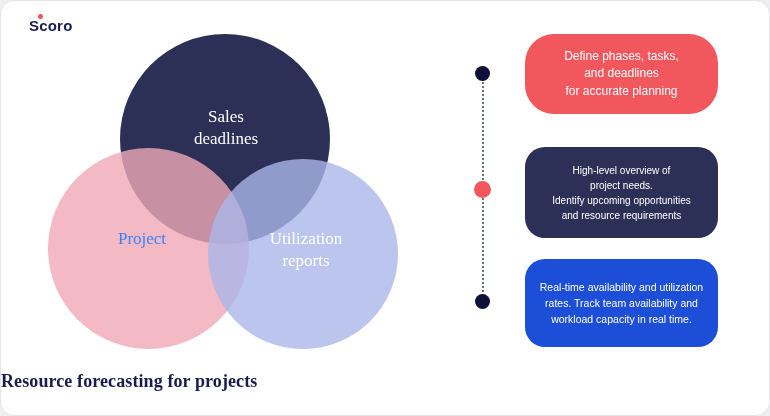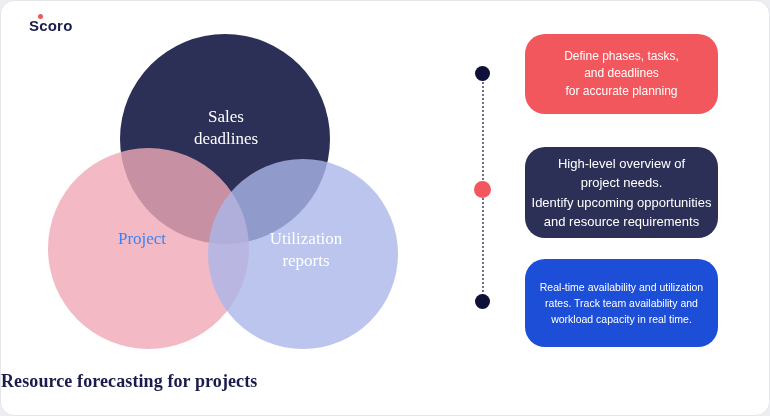--- a/index.html
+++ b/index.html
@@ -54,22 +54,22 @@
   .tdot.d2 { left: 474px; top: 293px; width: 15px; height: 15px; }
 
   
   .card {
     position: absolute; left: 524px; width: 193px;
     border-radius: 20px;
     display: flex; flex-direction: column; justify-content: center; align-items: center;
     text-align: center;
   }
   .card span { display: block; white-space: nowrap; }
-  .card.c0 { top: 33px;  height: 80px; font-size: 12px;   line-height: 1.45; font-weight: 500; }
-  .card.c1 { top: 146px; height: 91px; font-size: 13px;   line-height: 1.5; }
+  .card.c0 { top: 33px;  height: 80px; font-size: 12px;   line-height: 1.45; font-weight: 500; border-radius: 29px; }
+  .card.c1 { top: 146px; height: 91px; font-size: 10px;   line-height: 1.5; }
   .card.c2 { top: 258px; height: 88px; font-size: 10.5px; line-height: 1.55; }
 
   
   .title {
     position: absolute; left: 0; right: 0; top: 370px;
     font-family: "Liberation Serif", serif;
     font-size: 18px; font-weight: bold; letter-spacing: 0.1px;
   }
 </style>
 </head>

